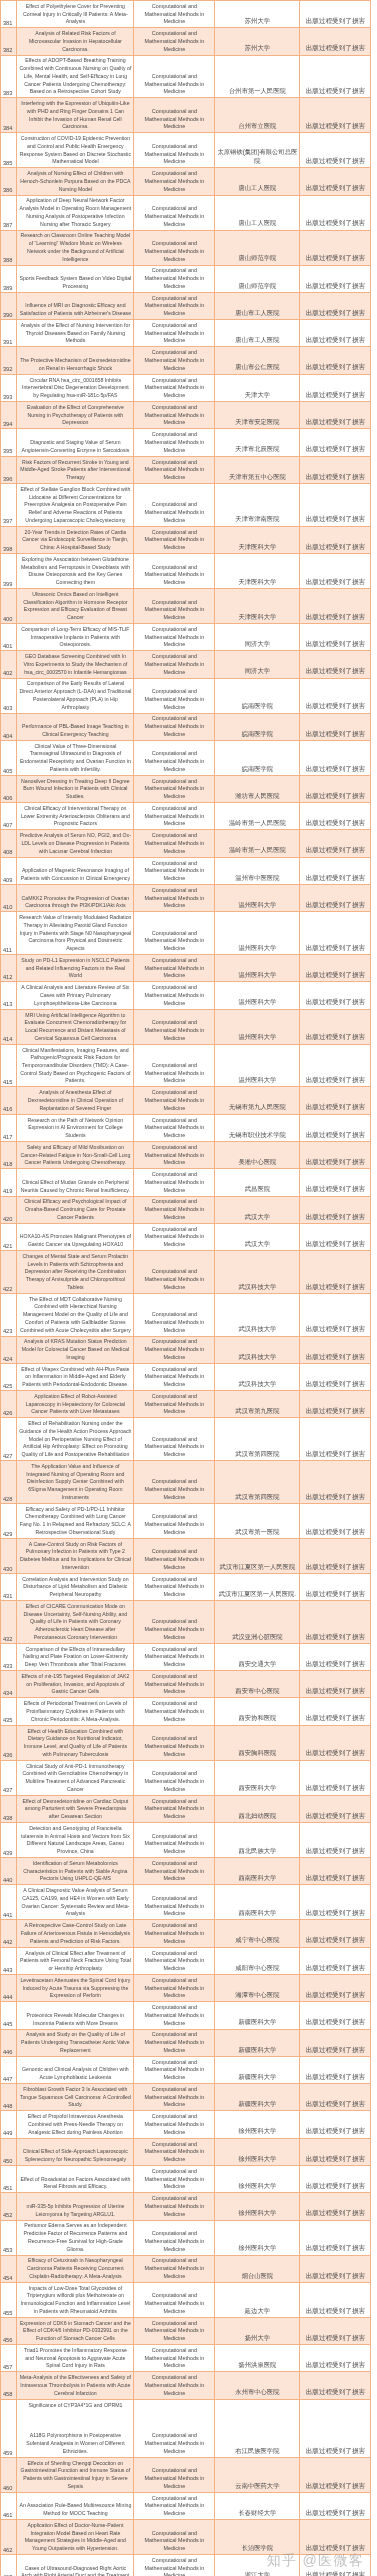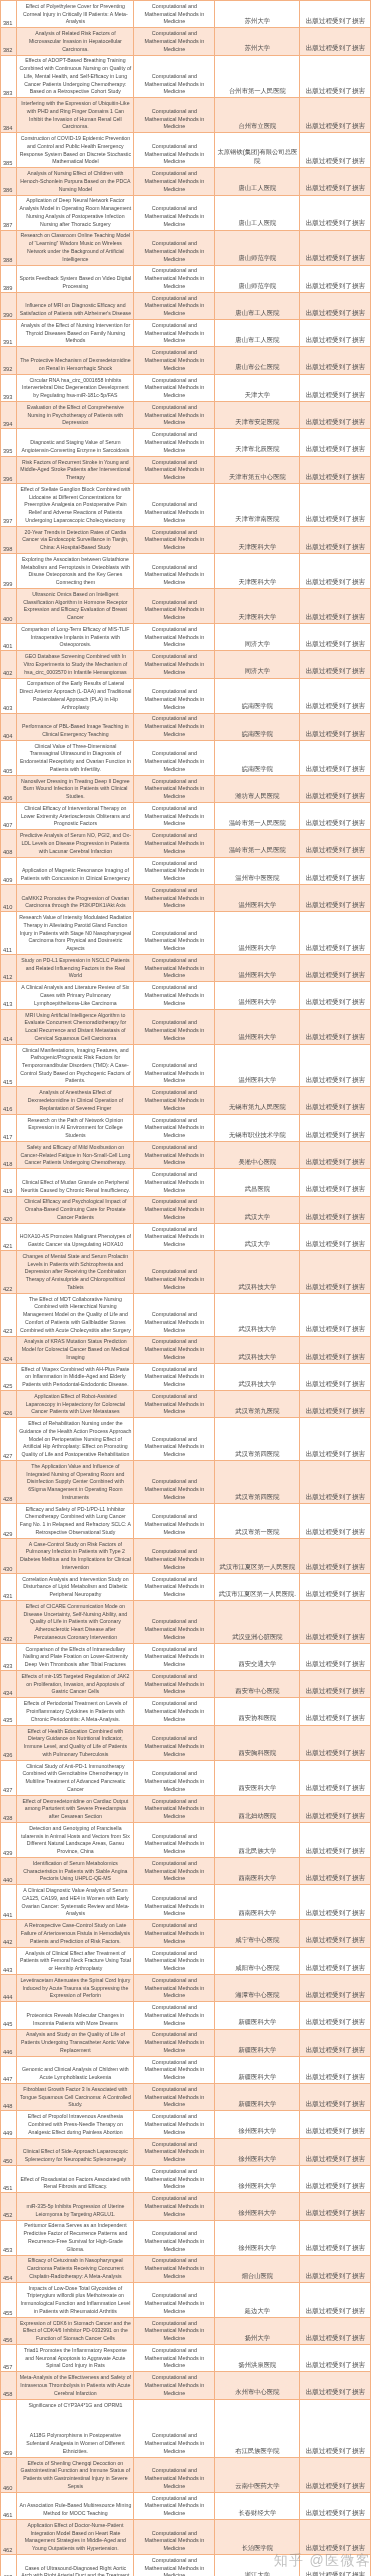--- a/index.html
+++ b/index.html
@@ -7,21 +7,21 @@
         font-family:"Liberation Sans", sans-serif;}
   table.grid{border-collapse:collapse;table-layout:fixed;width:370px;margin:0;}
   table.grid td{border:0.6px solid #f4b183;vertical-align:bottom;padding:1.9px 1.9px 1.3px 1.9px;
         color:#4a4a4a;word-wrap:break-word;}
   tr.alt td{background:#fce4d6;}
   td.c-no{font-size:5.7px;text-align:left;padding-left:1.3px;color:#4a4a4a;}
   td.c-title{font-size:5.2px;line-height:7.7px;text-align:center;white-space:pre-line;}
   td.c-journal{font-size:5.4px;line-height:7.7px;text-align:center;}
   td.c-inst{font-size:6.3px;text-align:center;color:#3b3b3b;}
   td.c-status{font-size:6.6px;text-align:center;color:#d4561e;}
-  .watermark{position:absolute;right:7px;bottom:6.3px;font-size:14px;letter-spacing:1.3px;
+  .watermark{position:absolute;right:14px;bottom:6.3px;font-size:14px;letter-spacing:1.3px;
         color:#8f8f8f;opacity:.55;white-space:nowrap;}
 </style>
 </head>
 <body>
 
 <div class="page">
   <table class="grid">
     <colgroup>
       <col style="width:16.4px">
       <col style="width:117px">

